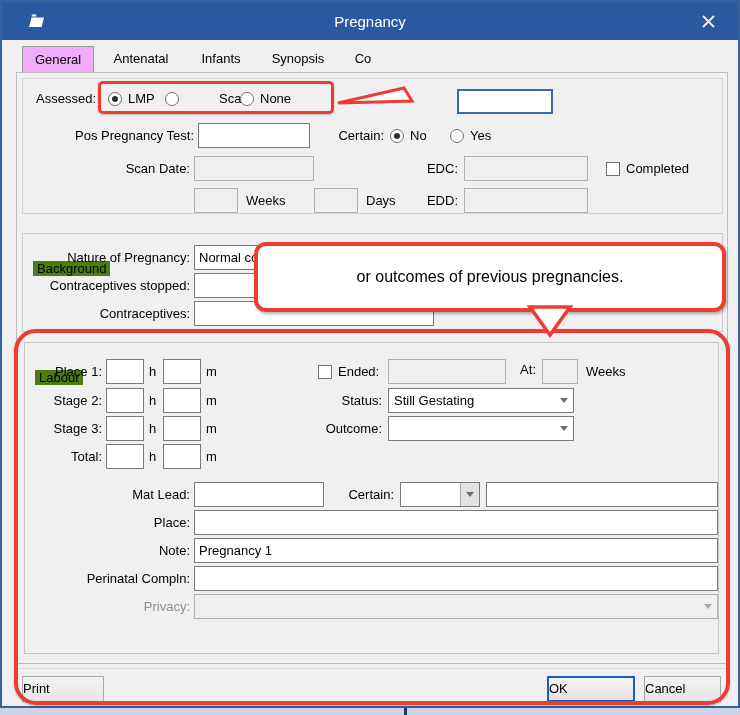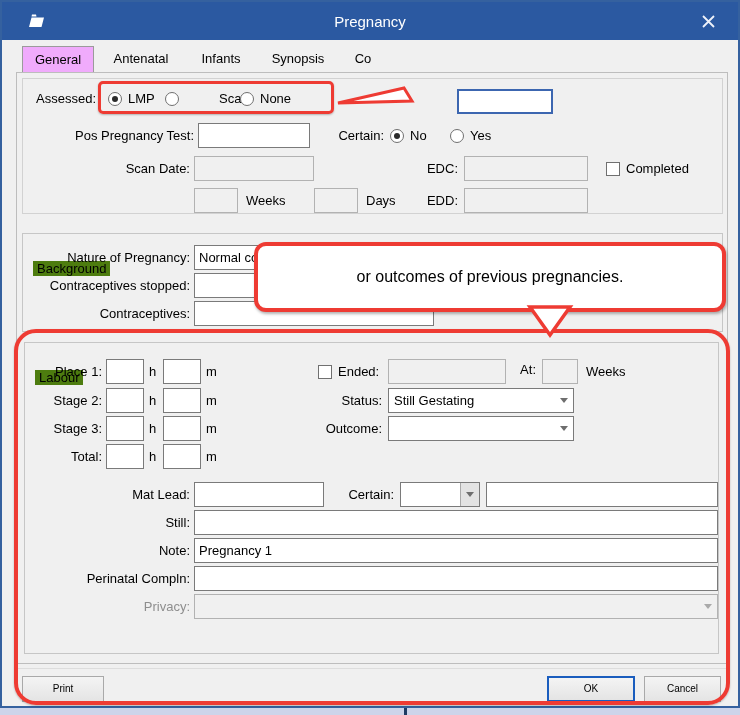--- a/index.html
+++ b/index.html
@@ -47,21 +47,21 @@
   .combo.disabled { background:#f0f0f0; border-color:#b2b2b2; }
   .combo.disabled .combo-arrow::after { border-top-color:#a9a9a9; }
 
   .radio { position:absolute; height:25px; display:flex; align-items:center; gap:6px; }
   .rdot { width:14px; height:14px; border:1px solid #707070; border-radius:50%; background:#fff; position:relative; flex:0 0 auto; }
   .rdot.checked::after { content:""; position:absolute; left:3px; top:3px; width:6px; height:6px; border-radius:50%; background:#2b2b2b; }
 
   .checkrow { position:absolute; height:25px; display:flex; align-items:center; gap:6px; }
   .cbox { width:14px; height:14px; border:1px solid #707070; background:#fff; flex:0 0 auto; }
 
-  .btn { position:absolute; height:26px; border:1px solid #a9a9a9; background:linear-gradient(#f4f4f4,#e4e4e4); font-family:"Liberation Sans",sans-serif; font-size:10px; text-align:center; line-height:24px; cursor:pointer; }
+  .btn { position:absolute; height:26px; border:1px solid #a9a9a9; background:linear-gradient(#f4f4f4,#e4e4e4); font-family:"Liberation Sans",sans-serif; font-size:13px; text-align:left; line-height:24px; cursor:pointer; }
   .btn.default { border:2px solid #1a5dbe; line-height:22px; }
 
   
   .hl-rect { position:absolute; border:3px solid #ee3b33; border-radius:5px; z-index:6; box-shadow:0 1px 2px rgba(0,0,0,0.25); }
   .hl-rect.big { border-width:4px; border-radius:22px; }
   .callout { position:absolute; background:#fff; border:4px solid #ee3b33; border-radius:12px; z-index:8; display:flex; flex-direction:column; align-items:center; justify-content:center; font-size:16px; line-height:1.35; text-align:center; box-shadow:1px 2px 3px rgba(0,0,0,0.3); }
   .tail-svg { position:absolute; z-index:9; }
 
   #footer-sep { position:absolute; left:14px; top:666px; width:712px; height:1px; background:#dddddd; }
 </style>
@@ -211,21 +211,21 @@
 
     <div class="lbl" style="left:60px;top:480px;width:128px;">Mat Lead:</div>
     <input class="txt" style="left: 192px; top: 480px; width: 130px;">
     <div class="lbl" style="left:328px;top:480px;width:64px;">Certain:</div>
     <div class="combo btnarrow" style="left:398px;top:480px;width:80px;">
       <span class="combo-val"></span>
       <span class="combo-arrow"></span>
     </div>
     <input class="txt" style="left: 484px; top: 480px; width: 232px;">
 
-    <div class="lbl" style="left:60px;top:508px;width:128px;">Still:</div>
+    <div class="lbl" style="left:60px;top:508px;width:128px;">Place:</div>
     <input class="txt" style="left: 192px; top: 508px; width: 524px;">
 
     <div class="lbl" style="left:60px;top:536px;width:128px;">Note:</div>
     <input class="txt" style="left: 192px; top: 536px; width: 524px;" value="Pregnancy 1">
 
     <div class="lbl" style="left:40px;top:564px;width:148px;">Perinatal Compln:</div>
     <input class="txt" style="left: 192px; top: 564px; width: 524px;">
 
     <div class="lbl disabled" style="left:60px;top:592px;width:128px;">Privacy:</div>
     <div class="combo disabled" style="left:192px;top:592px;width:524px;">

